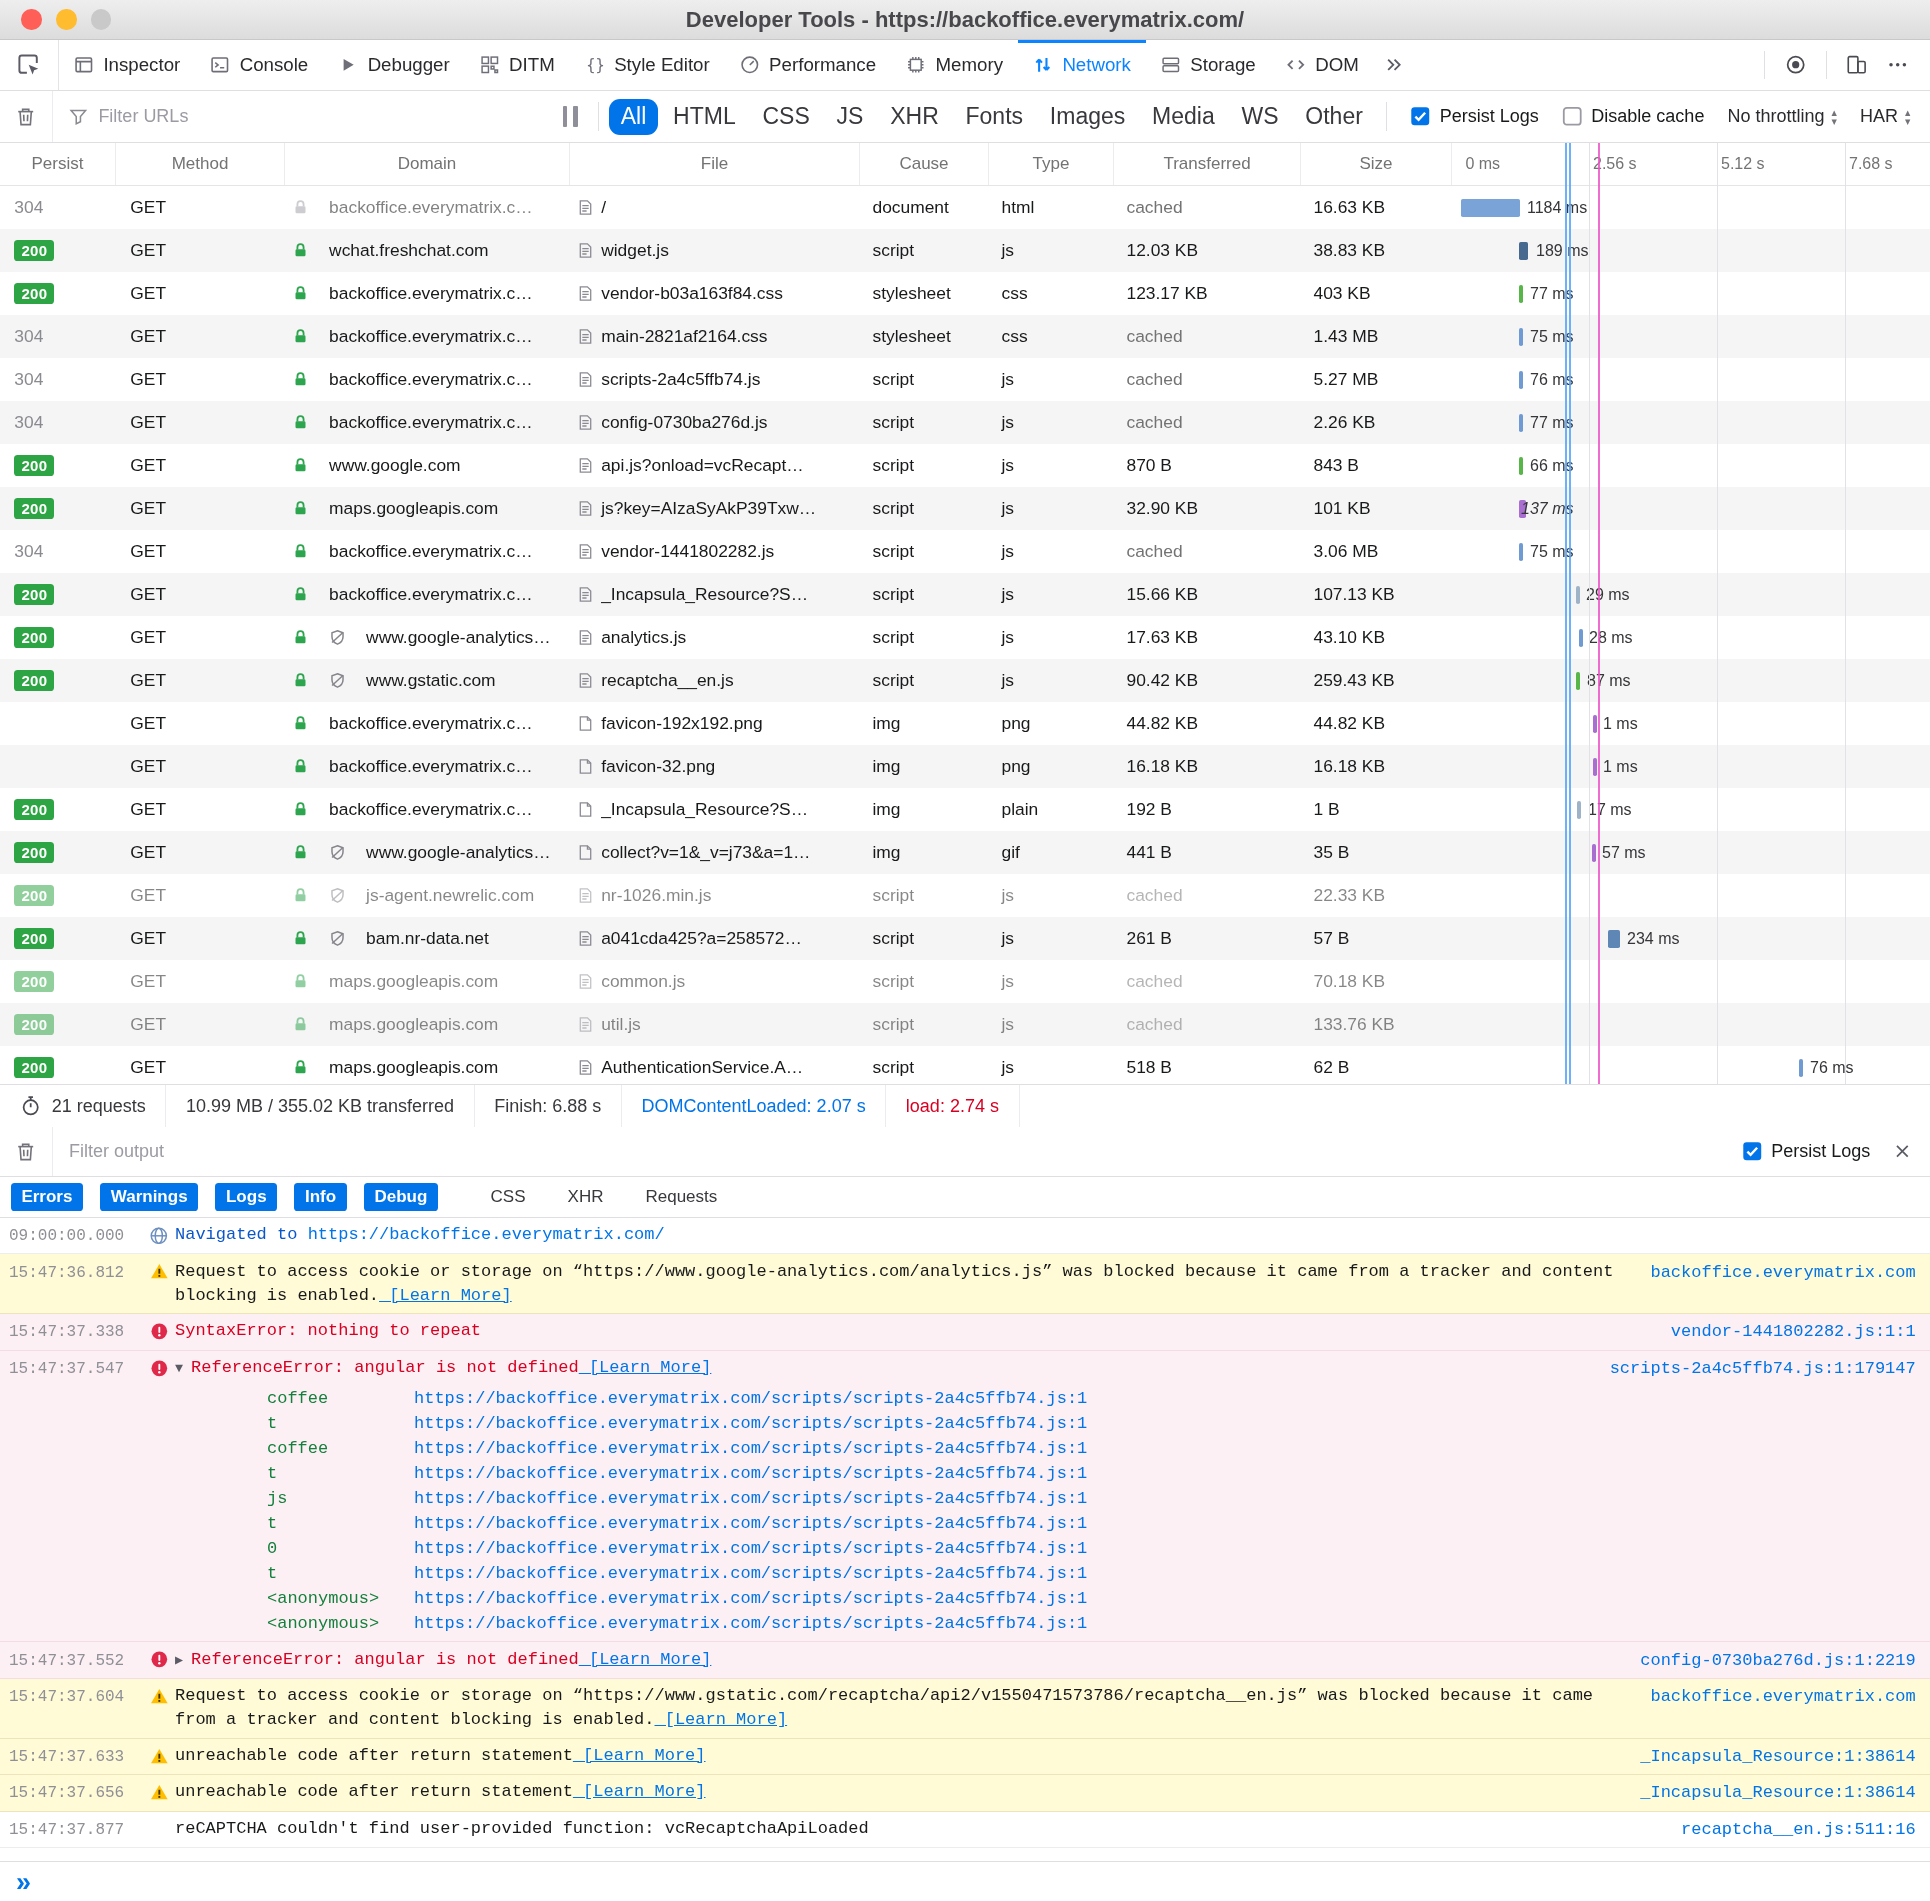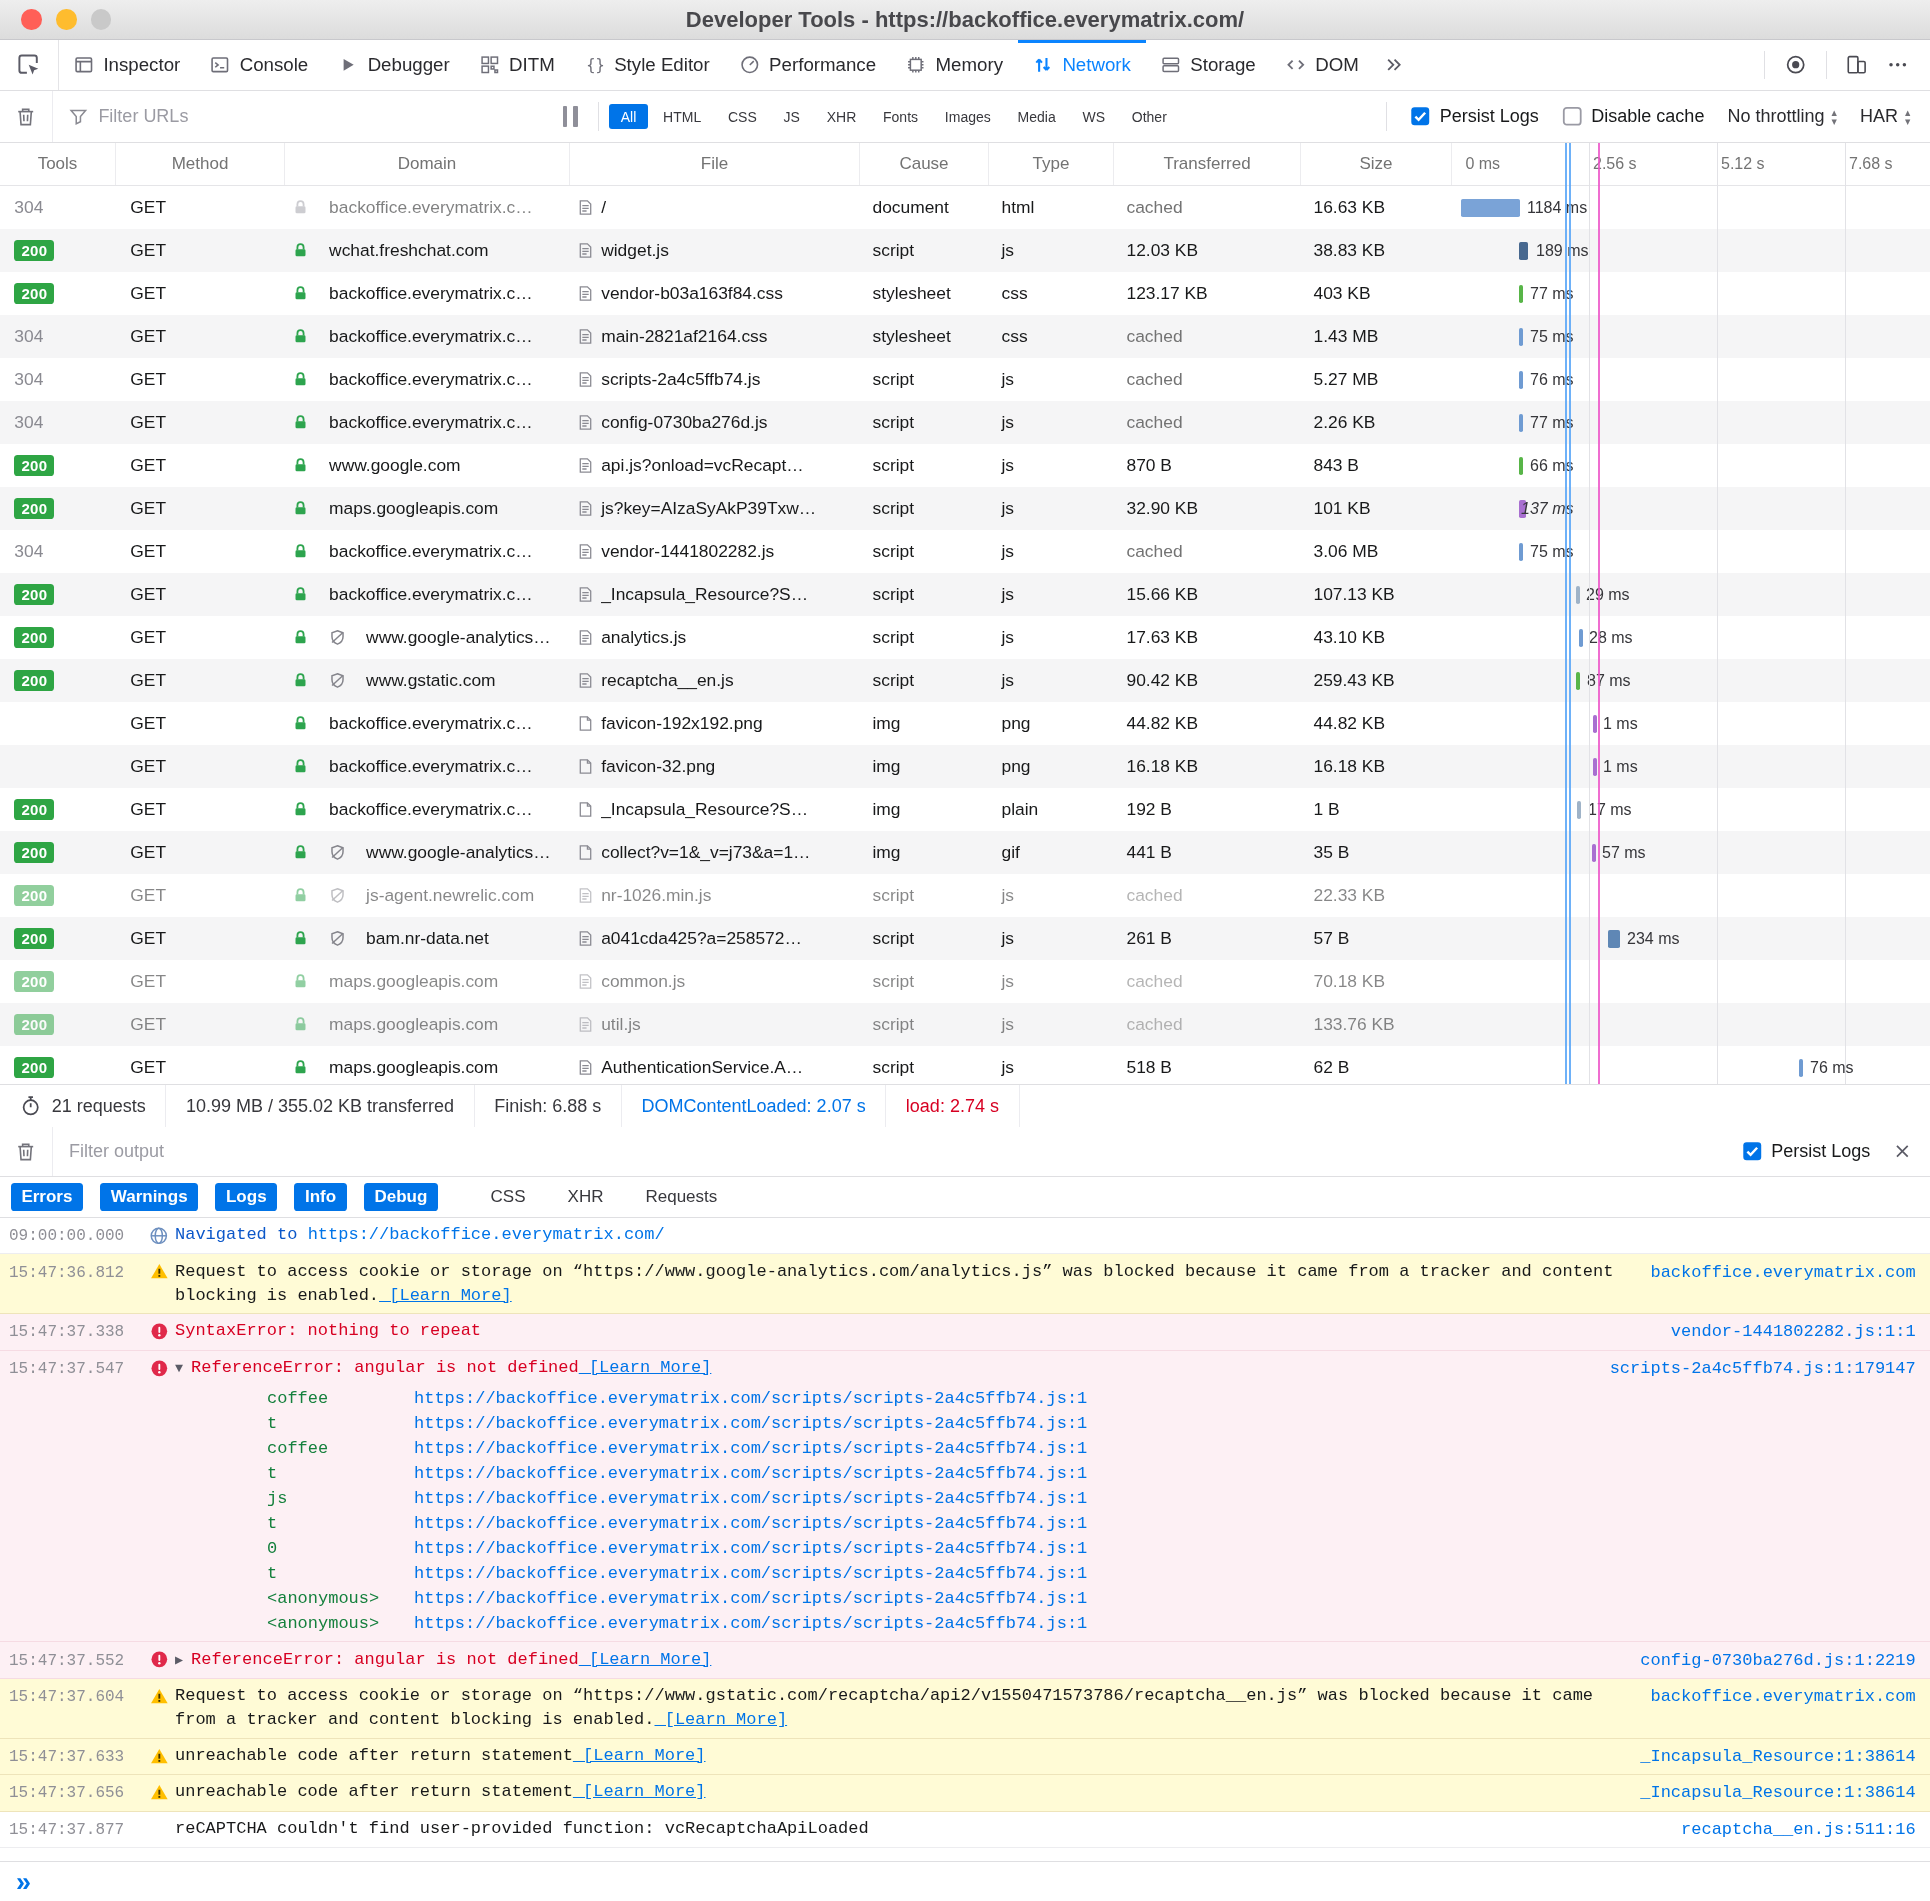--- a/index.html
+++ b/index.html
@@ -31,21 +31,21 @@
 .vsep{width:0.9px;align-self:center;height:28.5px;background:#e0e0e4;flex:0 0 0.9px}
 
 .net-toolbar{flex:0 0 52px;display:flex;align-items:center;border-bottom:0.9px solid #dfdfe2;background:#fff;font-size:18px}
 .icon-btn{display:flex;align-items:center;justify-content:center}
 .tb-trash{width:53px;align-self:stretch;border-right:0.9px solid #ececf0;flex:0 0 53px}
 .url-filter{display:flex;align-items:center;gap:10.7px;padding:0 16px;flex:0 0 499px}
 .url-filter input{flex:1}
 .pause-btn{display:flex;gap:6.2px;padding:0 10.7px;margin-right:9px}
 .pause-btn i{display:block;width:4.5px;height:21.4px;background:#8f8f99;border-radius:0.9px}
 .pills{display:flex;align-items:center;gap:3.6px;margin-left:10.7px}
-.pill{padding:4.5px 11.6px;border-radius:3px;font-size:14px;color:#38383d}
+.pill{padding:4.5px 11.6px;border-radius:11px;font-size:23px;color:#38383d}
 .pill.active{background:#0074e8;color:#fff}
 .tb-right{margin-left:auto;display:flex;align-items:center;gap:23px;padding-right:19.6px}
 .check{display:flex;align-items:center;gap:9px}
 .select{display:flex;align-items:center;gap:7.1px;color:#2a2a2e}
 .sel-arrows{display:flex;flex-direction:column;font-size:10.7px;line-height:9px;color:#737379}
 
 .net-table{flex:0 0 941px;position:relative;background:#fff}
 .net-header{height:43px;display:flex;color:#737373;font-size:17px;border-bottom:0.9px solid #e5e5e8;background:#fff}
 .hcell{display:flex;align-items:center;justify-content:center;border-right:0.9px solid #ececef;height:100%}
 .c-status{flex:0 0 116px}.c-method{flex:0 0 169px}.c-domain{flex:0 0 285px}.c-file{flex:0 0 290px}
@@ -327,21 +327,21 @@
         <span class="sel-arrows">
             <i>▴</i>
             <i>▾</i>
           </span>
       </div>
     </div>
   </div>
 
   <div class="net-table">
     <div class="net-header">
-        <div class="hcell c-status">Tools</div>
+        <div class="hcell c-status">Persist</div>
         <div class="hcell c-method">Method</div>
         <div class="hcell c-domain">Domain</div>
         <div class="hcell c-file">File</div>
         <div class="hcell c-cause">Cause</div>
         <div class="hcell c-type">Type</div>
         <div class="hcell c-trans">Transferred</div>
         <div class="hcell c-size">Size</div>
         <div class="hcell c-wf">
           <span class="tick-label" style="left: 13.4px;">0 ms</span>
           <span class="tick-label" style="left: 141px;">2.56 s</span>

